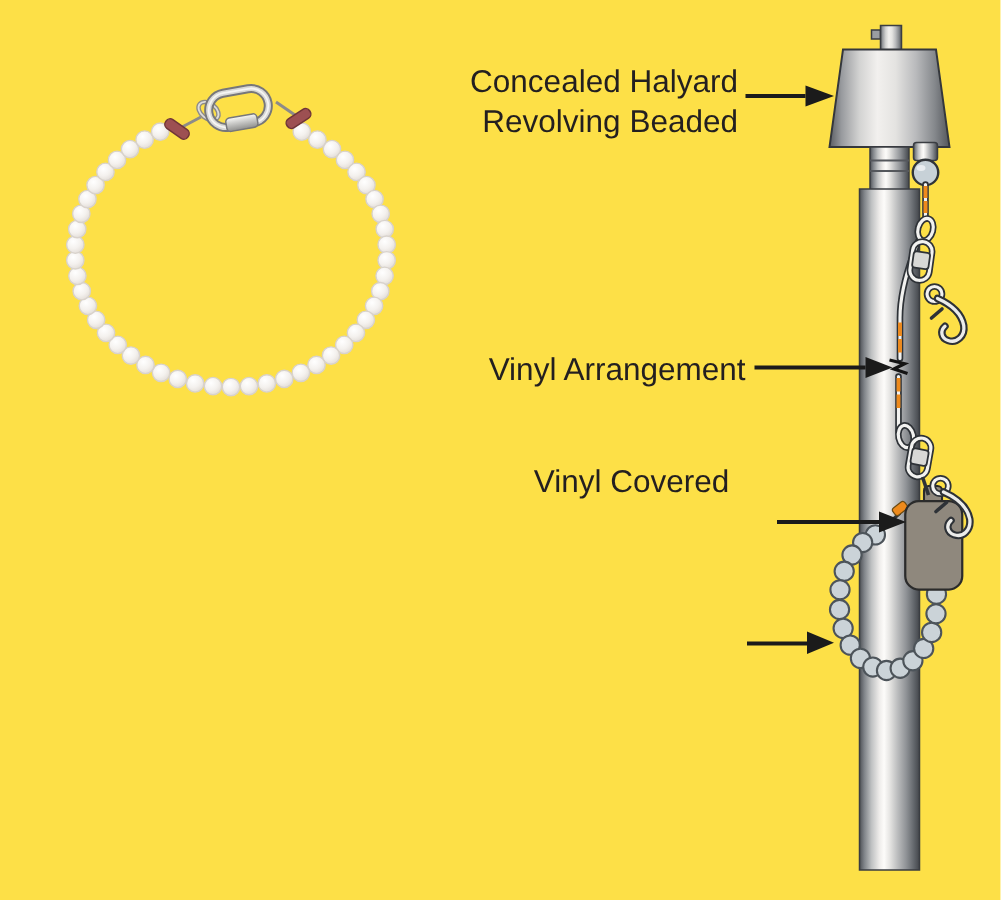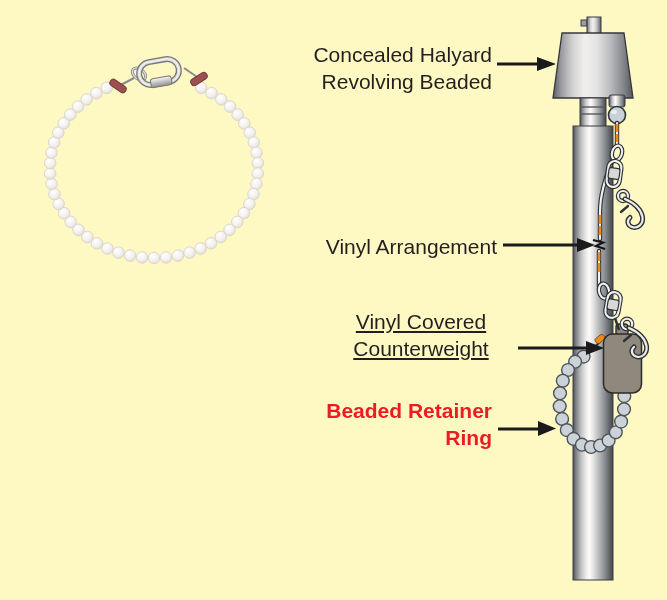--- a/index.html
+++ b/index.html
@@ -1,17 +1,17 @@
 <!DOCTYPE html>
 <html><head>
 <meta charset="utf-8">
 <style>
   html,body { margin:0; padding:0; background:#ffffff; }
   .canvas {
-    position:relative; width:667px; height:600px; background:#fef9c3;
+    position:relative; width:667px; height:600px; background:#fde047;
     overflow:hidden; font-family:"Liberation Sans", sans-serif;
   }
   svg { position:absolute; left:0; top:0; }
   .lbl { position:absolute; color:#231f20; font-size:21px; line-height:27px; }
   .lbl span { display:block; }
   .lbl.right { text-align:right; }
   .lbl.center { text-align:center; }
   .lbl.red { font-weight:bold; }
   
   .photo-beads circle { fill:url(#beadGrad); stroke:#d8d2cc; stroke-width:0.9; }
@@ -240,23 +240,18 @@
 
   <div class="lbl right" style="left: 280px; top: 41px; width: 212px; color: rgb(35, 31, 32);">
     <span>Concealed Halyard</span>
     <span>Revolving Beaded</span>
   </div>
 
   <div class="lbl right" style="left: 280px; top: 233px; width: 217px; color: rgb(35, 31, 32);">
     <span>Vinyl Arrangement</span>
   </div>
 
-  <div class="lbl center" style="left: 321px; top: 308px; width: 200px; color: rgb(35, 31, 32); text-decoration: underline;">
+  <div class="lbl center" style="left: 321px; top: 308px; width: 200px; color: rgb(35, 31, 32);">
     <span>Vinyl Covered</span>
-    <span>Counterweight</span>
   </div>
 
-  <div class="lbl right red" style="left: 280px; top: 397px; width: 212px; color: rgb(236, 28, 36);">
-    <span>Beaded Retainer</span>
-    <span>Ring</span>
-  </div>
 
 </div>
 
 </body></html>

